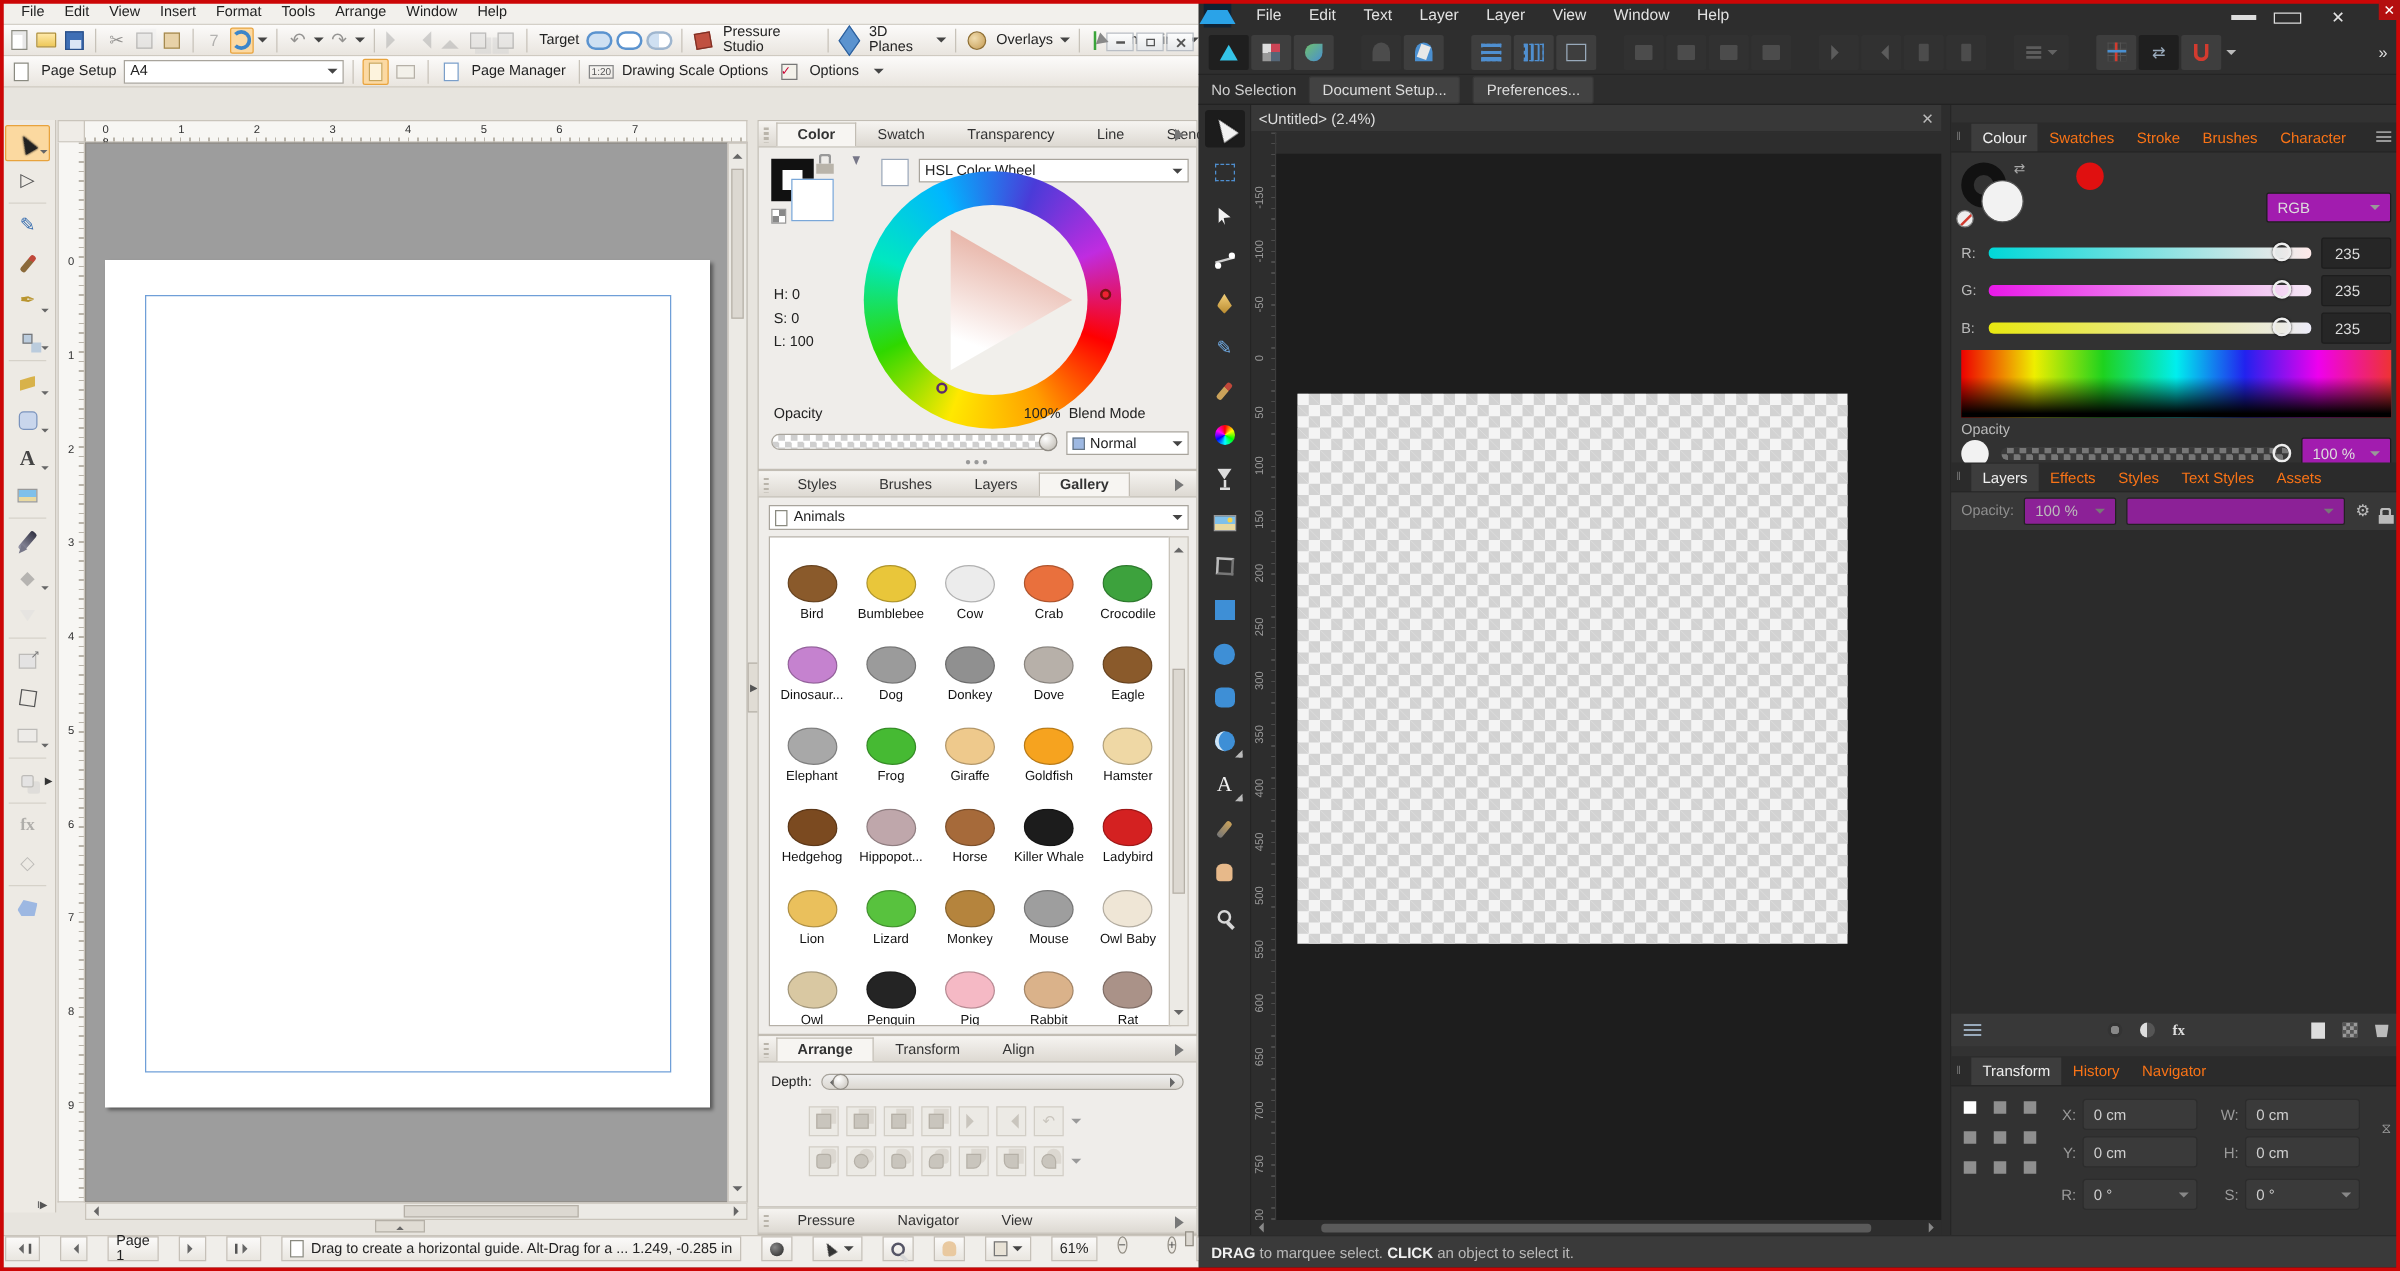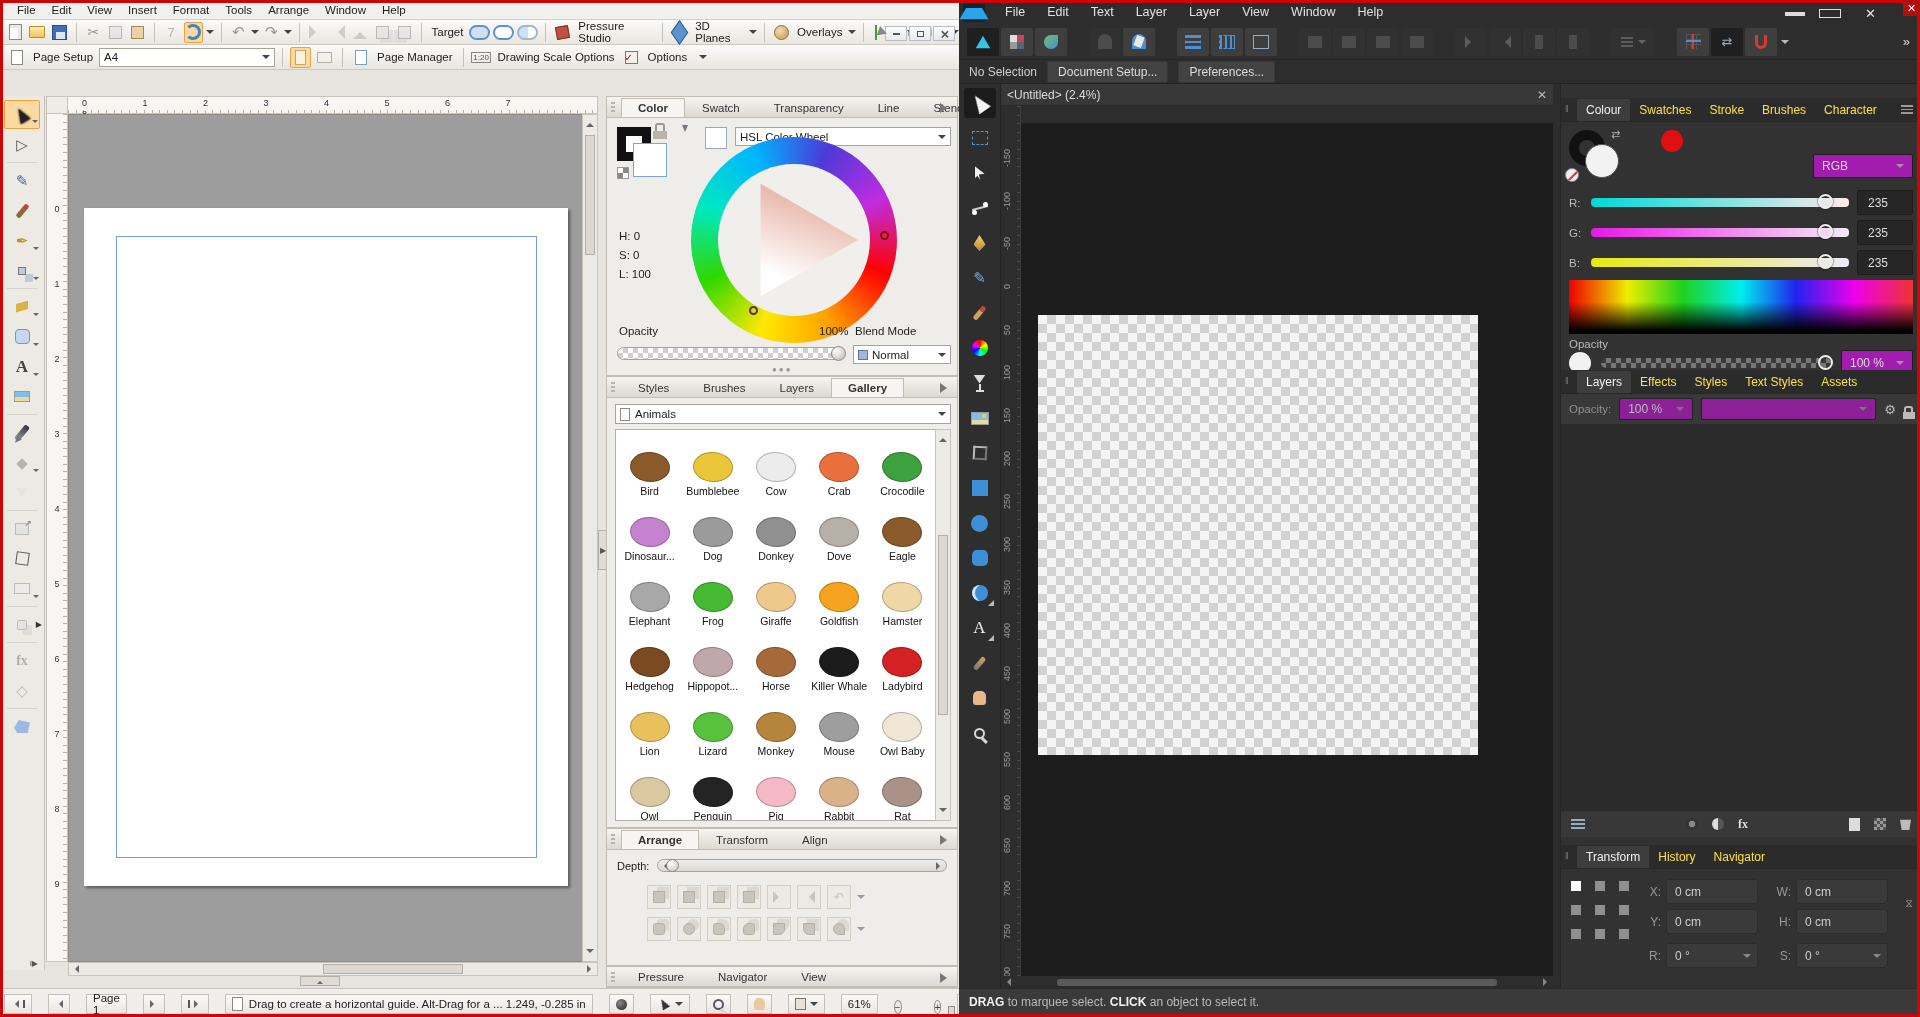--- a/index.html
+++ b/index.html
@@ -110,21 +110,21 @@
   .gitem .nm{font-size:10.5px;color:#111;max-width:62px;overflow:hidden;white-space:nowrap}
   .gal-sb{position:absolute;right:6px;top:52px;width:16px;height:392px;background:#eceae5;border:1px solid #c9c4bb;display:flex;flex-direction:column;justify-content:space-between;align-items:center}
   
   .depth-row{position:absolute;left:10px;top:30px;width:330px;display:flex;align-items:center;gap:8px}
   .dslider{flex:1;height:13px;border:1px solid #a8a49c;border-radius:7px;background:linear-gradient(#eee,#dcd8d1);position:relative}
   .dslider .th{position:absolute;left:8px;top:-1px;width:13px;height:13px;border-radius:50%;background:radial-gradient(circle at 35% 30%,#fff,#c5c0b8);border:1px solid #8f8b84}
   .arr-btnrow{position:absolute;left:40px;display:flex;gap:6px;align-items:center}
   .abtn{width:24px;height:24px;border:1px solid #d2cec6;background:#eceae5;display:flex;align-items:center;justify-content:center}
   .abtn .g1{width:12px;height:12px;background:#c9c5bd;border:1px solid #b5b0a7;box-shadow:4px -4px 0 #dcd8d1}
   
-  #dp-status{left:0;top:988px;width:959px;height:26px;background:#f0eeea;border-top:1px solid #c9c4bb;display:flex;align-items:flex-end;padding:0 4px;gap:16px;font-size:11.5px}
+  #dp-status{left:0;top:988px;width:959px;height:26px;background:#f0eeea;border-top:1px solid #c9c4bb;display:flex;align-items:flex-start;padding:0 4px;gap:16px;font-size:11.5px}
   .seg{height:20px;border:1px solid #c5c0b8;background:linear-gradient(#fbfaf9,#e9e6e0);display:flex;align-items:center;justify-content:center;padding:0 6px;gap:4px}
   .zoomtrack{width:80px;height:4px;background:#cfcac1;border-radius:2px;position:relative}
   .zoomtrack .th{position:absolute;left:30px;top:-4px;width:7px;height:12px;background:#dcd8d1;border:1px solid #938e85}
   .pm{width:14px;height:14px;border-radius:50%;border:1px solid #938e85;background:#ece9e3;display:flex;align-items:center;justify-content:center;font-size:10px;color:#444}
   
   #af{left:959px;top:0;width:961px;height:1014px;background:#2d2d2d;color:#cfcfcf}
   #af-menu{left:0;top:0;width:100%;height:24px;background:#2d2d2d;display:flex;align-items:center;gap:2px;padding-left:4px}
   #af-menu span{padding:2px 10px;font-size:12.5px;color:#e2e2e2}
   .af-logo{width:22px;height:20px;background:#123;display:flex;align-items:center;justify-content:center;margin-right:8px}
   .af-tri{width:0;height:0;border-left:8px solid transparent;border-right:8px solid transparent;border-bottom:14px solid #2aa3e8}
@@ -167,21 +167,21 @@
   #af-vruler span{display:block;height:43px;writing-mode:vertical-rl;transform:rotate(180deg);text-align:center;margin-left:1px}
   #af-canvas{left:62px;top:123px;width:532px;height:853px;background:#1d1d1d;overflow:hidden}
   #af-artboard{left:17px;top:192px;width:440px;height:440px;
     background-image:linear-gradient(45deg,#d2d2d2 25%,transparent 25%,transparent 75%,#d2d2d2 75%),linear-gradient(45deg,#d2d2d2 25%,transparent 25%,transparent 75%,#d2d2d2 75%);
     background-color:#f4f4f4;background-size:18px 18px;background-position:0 0,9px 9px}
   #af-hscroll{left:42px;top:976px;width:552px;height:12px;background:#2d2d2d;display:flex;align-items:center;justify-content:space-between;padding:0 2px}
   #af-hscroll .th{width:440px;height:7px;background:#5a5a5a;border-radius:3px}
   
   #af-panels{left:601px;top:84px;width:360px;height:904px;background:#323232;border-left:1px solid #262626}
   .aptabs{height:24px;background:#2b2b2b;display:flex;align-items:flex-end;padding-left:16px;position:relative;border-bottom:1px solid #262626}
-  .aptab{padding:4px 9px;font-size:12px;color:#fde047}
+  .aptab{padding:4px 9px;font-size:12px;color:#f97316}
   .aptab.on{background:#3d3d3d;color:#f0f0f0}
   .aptabs .grip2{position:absolute;left:4px;top:6px;color:#777;font-size:9px}
   .apmenu{position:absolute;right:8px;top:7px;width:12px;height:9px;background:repeating-linear-gradient(#999 0 1.6px,transparent 1.6px 3.6px)}
   .slider-row{position:absolute;display:flex;align-items:center;gap:8px;width:344px;left:8px}
   .chlbl{width:14px;font-size:11.5px;color:#bbb}
   .chtrack{flex:1;height:9px;border-radius:4px;position:relative}
   .chthumb{position:absolute;top:-4px;width:15px;height:15px;border-radius:50%;border:2.5px solid #eee;background:transparent;box-shadow:0 0 2px #000}
   .chval{width:56px;height:25px;background:#262626;border:1px solid #1d1d1d;border-radius:2px;color:#ddd;display:flex;align-items:center;padding-left:10px;font-size:12px}
   .afdrop{background:#a21caf;border:1px solid #1d1d1d;border-radius:2px;color:#ddd;display:flex;align-items:center;justify-content:space-between;padding:0 8px;font-size:12px}
   .afpan{position:absolute;left:0;width:360px}

